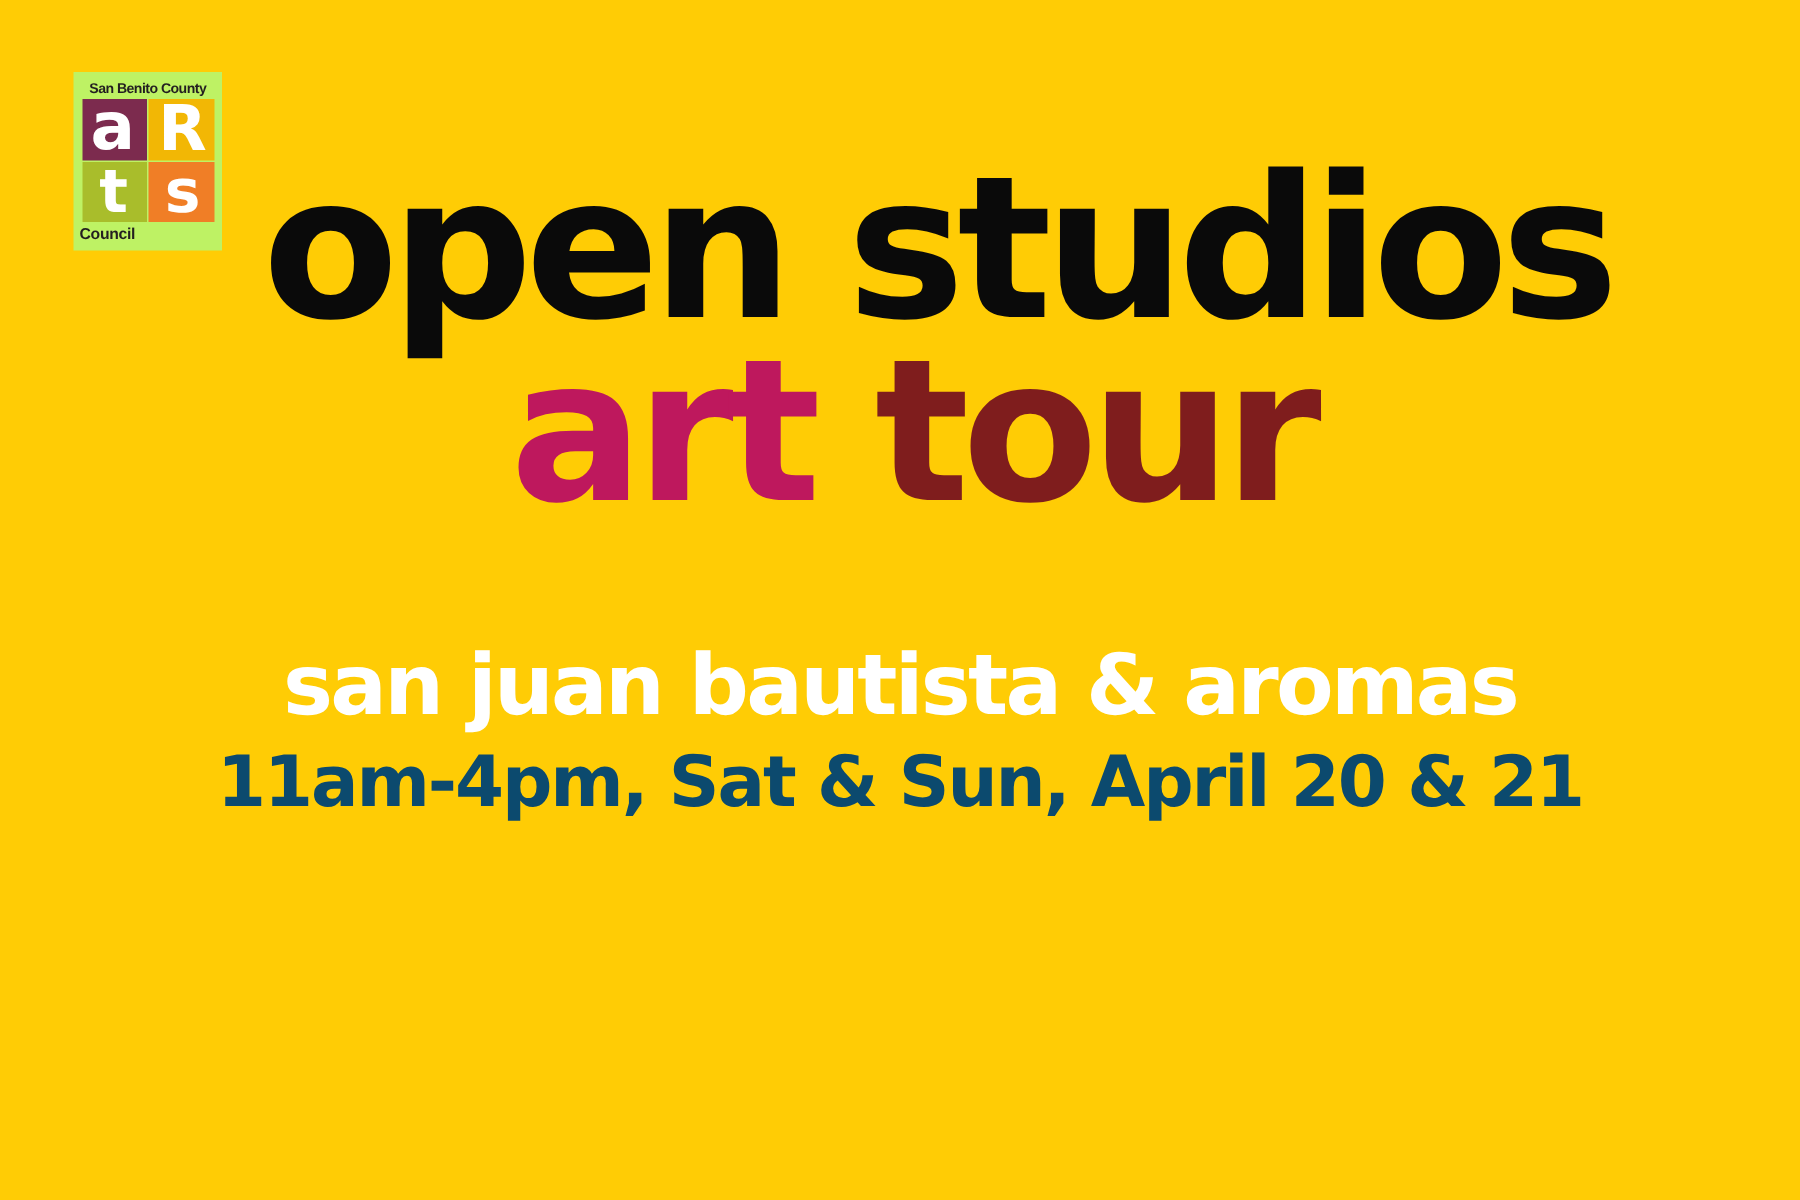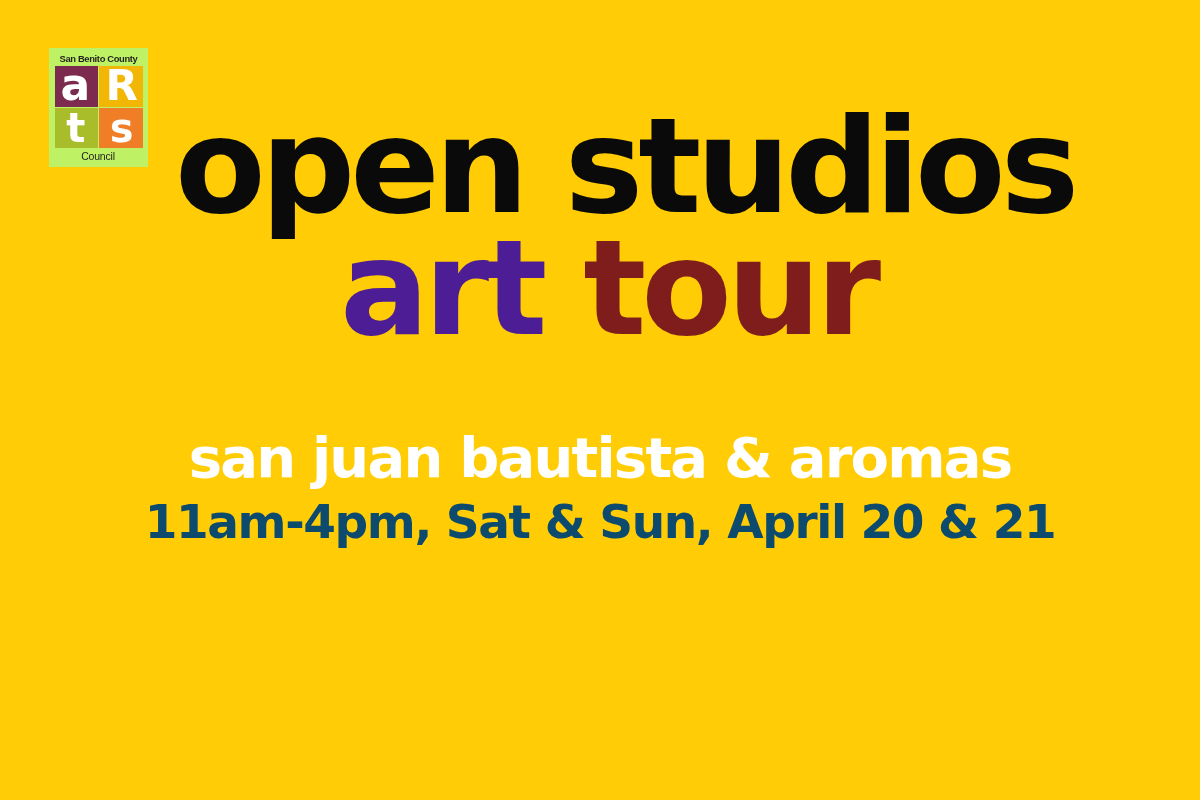--- a/index.html
+++ b/index.html
@@ -77,25 +77,25 @@
   .tile-s { background: #F07E26; }
 
   .tile-a span { font-size: 44px; margin-top: -2px; margin-left: -2px; }
   .tile-r span { font-size: 42px; margin-top: -1px; margin-left: 2px; }
   .tile-t span { font-size: 40px; margin-top: 0px; margin-left: -1px; }
   .tile-s span { font-size: 40px; margin-top: 1px; margin-left: 2px; }
 
   .logo-bottom-text {
     font-family: "Liberation Sans", sans-serif;
     font-size: 10.5px;
-    font-weight: 400;
+    font-weight: 700;
     letter-spacing: -0.2px;
     color: #231F20;
     line-height: 13px;
-    text-align: center;
+    text-align: left;
     padding-right: 1px;
     margin-top: 2px;
     white-space: nowrap;
   }
 
   
   .headline-wrap {
     position: absolute;
     left: 0;
     top: 0;
@@ -117,21 +117,21 @@
     text-align: right;
   }
   #headline-line2 {
     position: absolute;
     left: 340px;
     top: 232px;
     font-size: 132px;
     color: #0A0A0A;
   }
   #headline-line2 .word-art {
-    color: #4c1d95;
+    color: #be185d;
   }
   #headline-line2 .word-tour {
     color: #7f1d1d;
     margin-top: 27px;
   }
 
   
   #events {
     position: absolute;
     left: 0;

